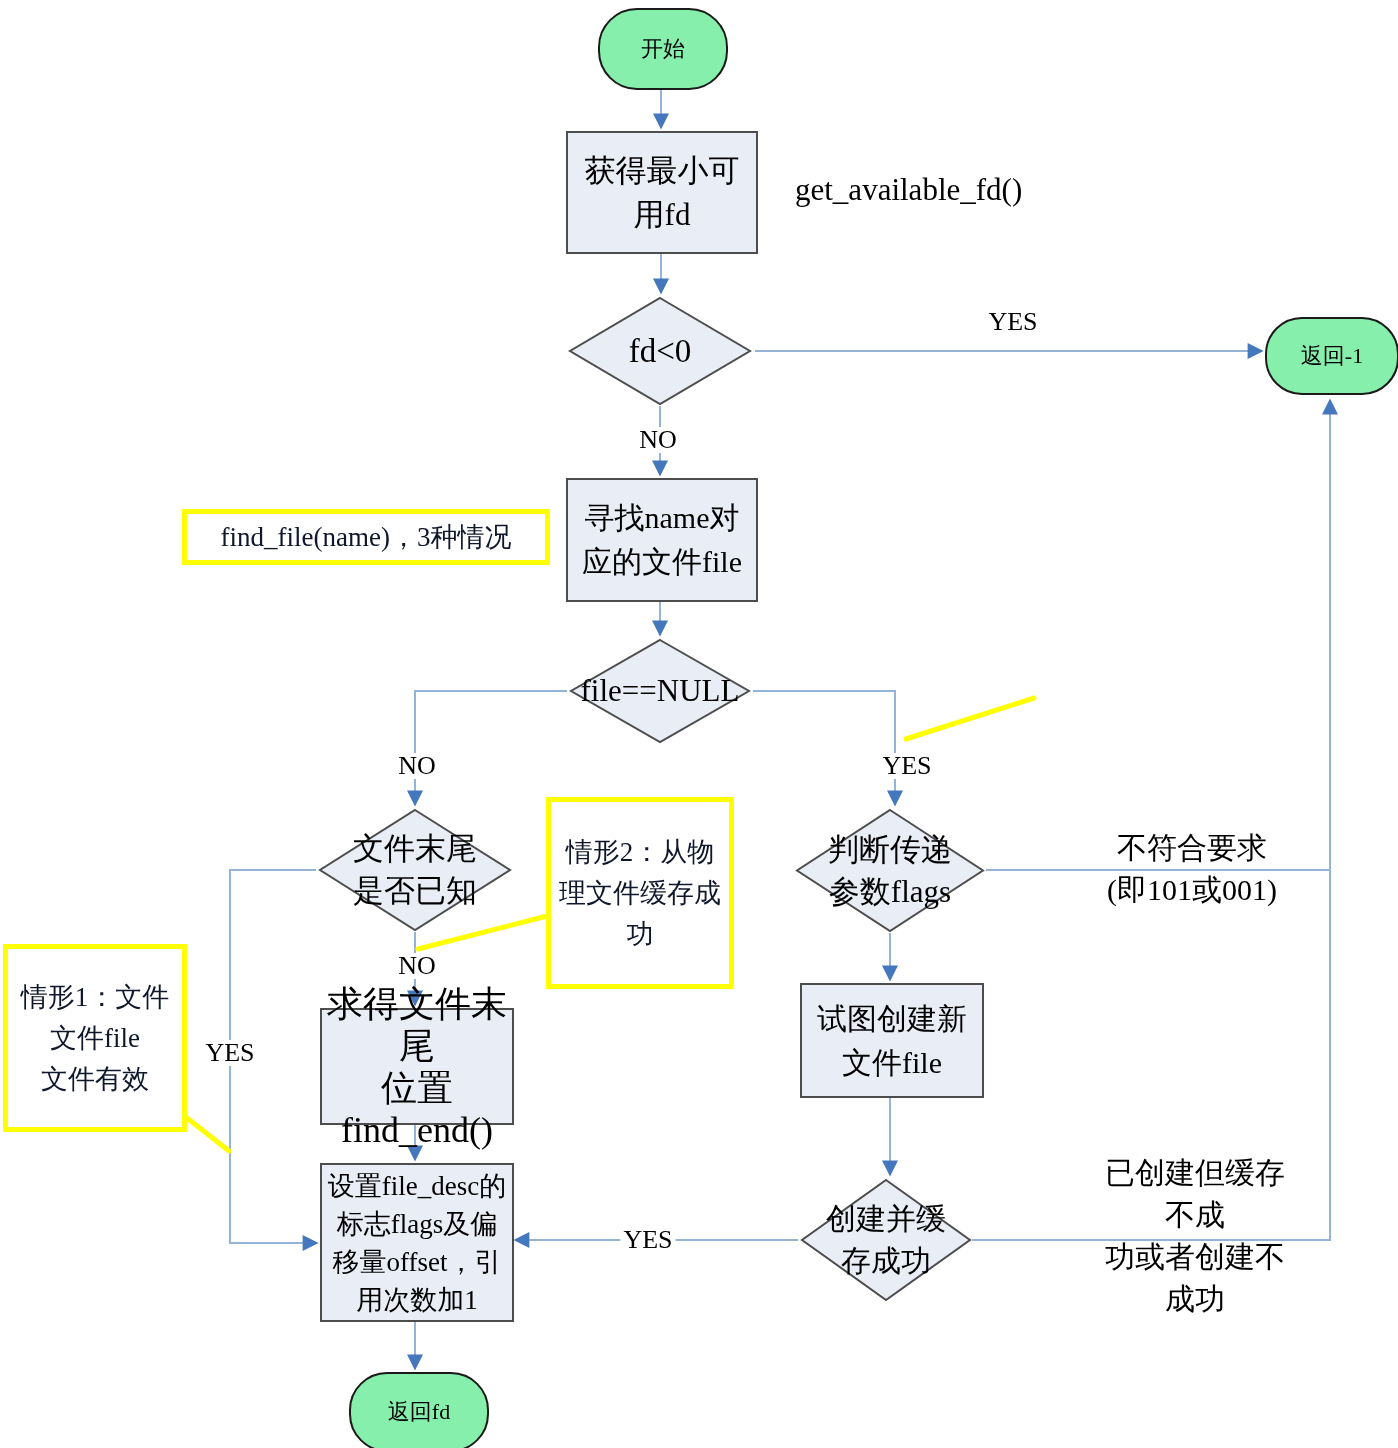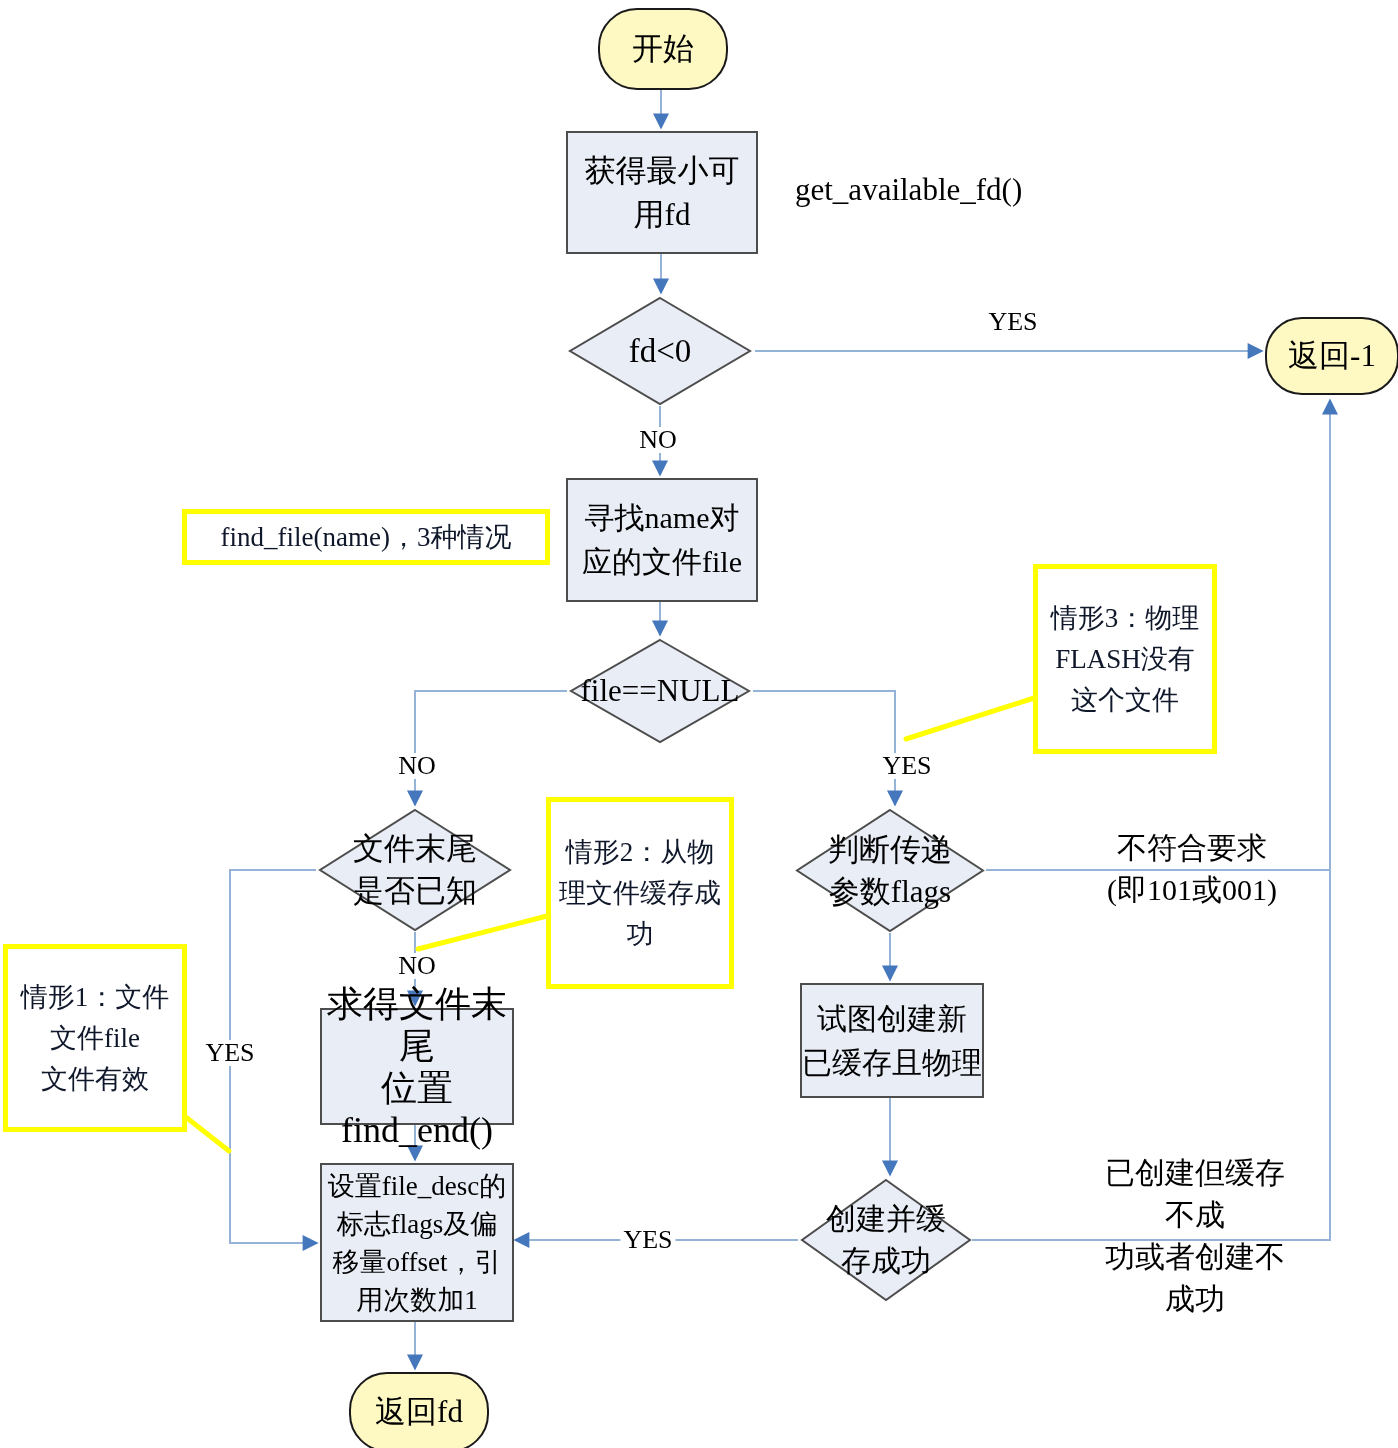--- a/index.html
+++ b/index.html
@@ -1,21 +1,21 @@
 <!DOCTYPE html>
 <html><head>
 <meta charset="utf-8">
 <style>
   html,body{margin:0;padding:0;background:#fff;}
   #stage{position:relative;width:1398px;height:1448px;background:#ffffff;overflow:hidden;
          font-family:"Liberation Serif","DejaVu Serif",serif;color:#000;}
   #wires{position:absolute;left:0;top:0;width:1398px;height:1448px;}
-  .terminal{position:absolute;background:#fef9c3;border:2.5px solid #1a1a1a;
+  .terminal{position:absolute;background:#86efac;border:2.5px solid #1a1a1a;
             display:flex;align-items:center;justify-content:center;
-            font-size:31px;white-space:pre-line;text-align:center;}
+            font-size:22px;white-space:pre-line;text-align:center;}
   .process{position:absolute;background:#e9edf6;border:2px solid #4d4d4d;
            display:flex;align-items:center;justify-content:center;
            text-align:center;white-space:pre-line;}
   .diamond{position:absolute;}
   .diamond svg{position:absolute;left:0;top:0;}
   .dtext{position:absolute;left:0;top:0;width:100%;height:100%;
          display:flex;align-items:center;justify-content:center;
          text-align:center;white-space:pre-line;}
   .note{position:absolute;background:#ffffff;border:5px solid #ffff00;
         color:#0f172a;display:flex;align-items:center;justify-content:center;
@@ -76,21 +76,21 @@
 
   <div class="process" style="left:320px;top:1008px;width:190px;height:113px;font-size:36px;line-height:42px;">求得文件末尾
 位置find_end()</div>
 
   <div class="process" style="left:320px;top:1163px;width:190px;height:155px;font-size:27px;line-height:38px;">设置file_desc的
 标志flags及偏
 移量offset，引
 用次数加1</div>
 
   <div class="process" style="left:800px;top:983px;width:180px;height:111px;font-size:30px;line-height:44px;">试图创建新
-已缓存且物理</div>
+文件file</div>
 
   <div class="diamond" style="left:568px;top:296px;width:184px;height:110px;">
     <svg width="184" height="110" viewBox="0 0 184 110">
       <polygon points="92,2 182,55 92,108 2,55" fill="#e9edf6" stroke="#4d4d4d" stroke-width="2"></polygon>
     </svg>
     <div class="dtext" style="font-size:33px;">fd&lt;0</div>
   </div>
 
   <div class="diamond" style="left:569px;top:638px;width:182px;height:106px;">
     <svg width="182" height="106" viewBox="0 0 182 106">
@@ -118,23 +118,20 @@
   <div class="diamond" style="left:800px;top:1178px;width:172px;height:124px;">
     <svg width="172" height="124" viewBox="0 0 172 124">
       <polygon points="86,2 170,62 86,122 2,62" fill="#e9edf6" stroke="#4d4d4d" stroke-width="2"></polygon>
     </svg>
     <div class="dtext" style="font-size:30px;line-height:42px;">创建并缓
 存成功</div>
   </div>
 
   <div class="note" style="left:182px;top:509px;width:358px;height:46px;">find_file(name)，3种情况</div>
 
-  <div class="note" style="left:1033px;top:564px;width:174px;height:180px;">情形3：物理
-FLASH没有
-这个文件</div>
 
   <div class="note" style="left:546px;top:797px;width:178px;height:182px;">情形2：从物
 理文件缓存成
 功</div>
 
   <div class="note" style="left:3px;top:944px;width:174px;height:178px;">情形1：文件
 文件file
 文件有效</div>
 
   <div class="sidelabel" style="left:783px;top:169px;font-size:31px;margin-left:12px;">get_available_fd()</div>

